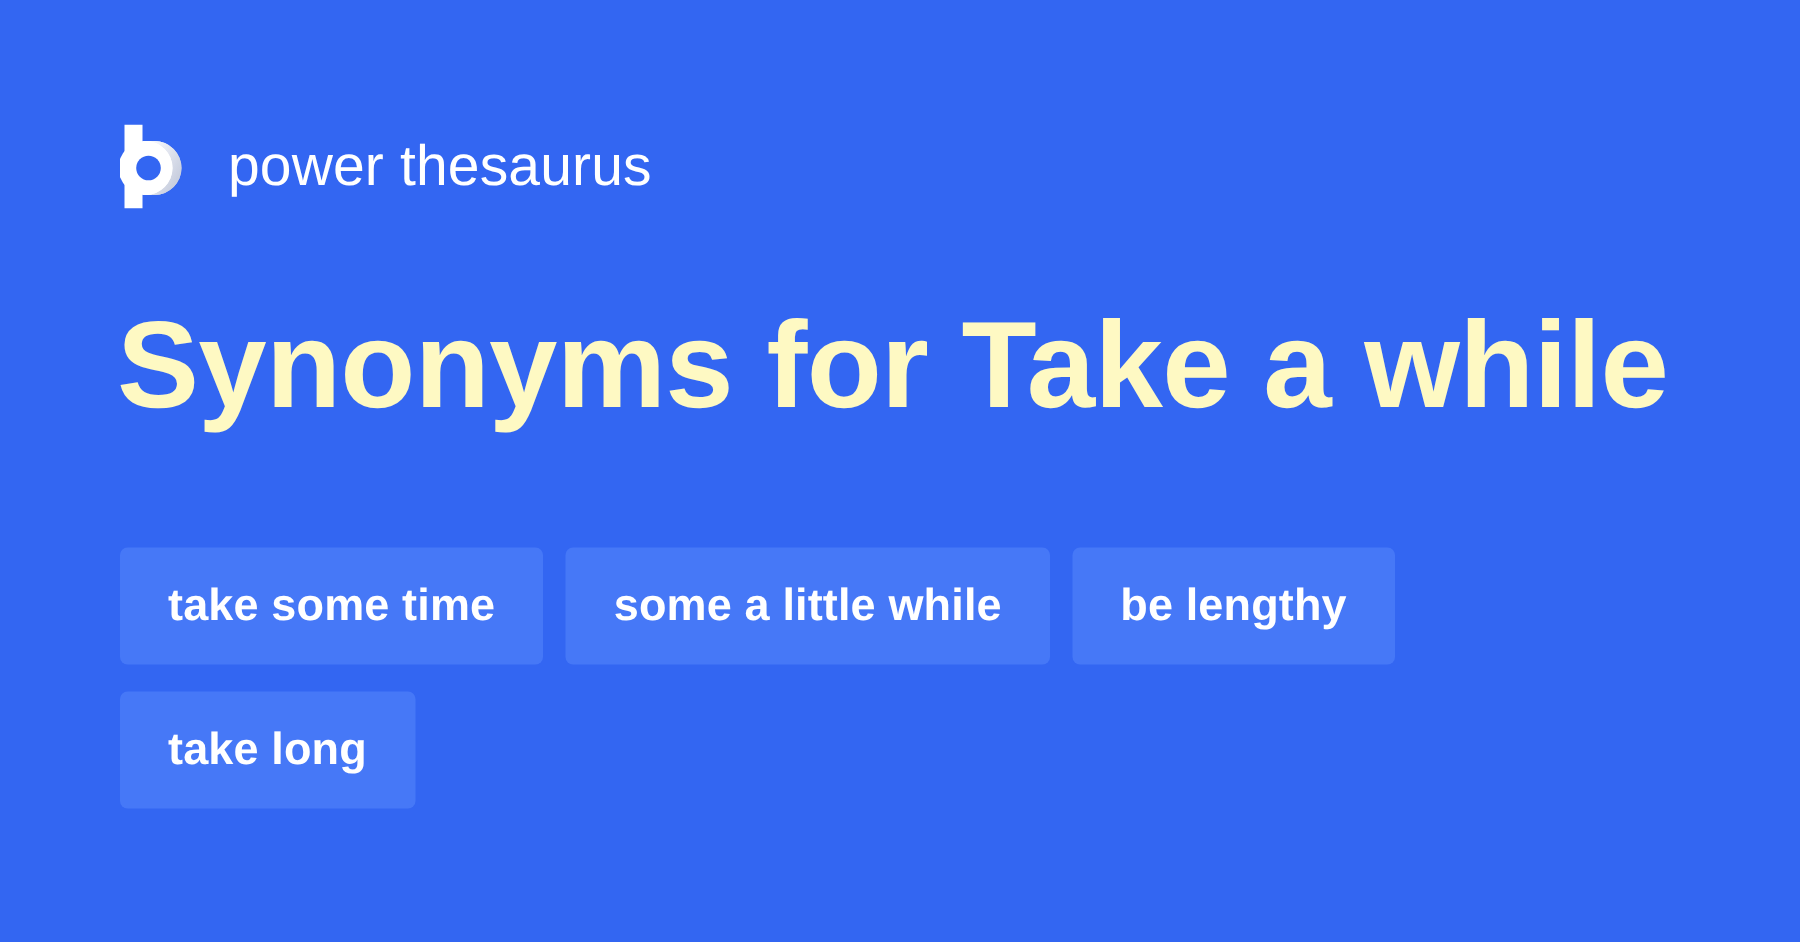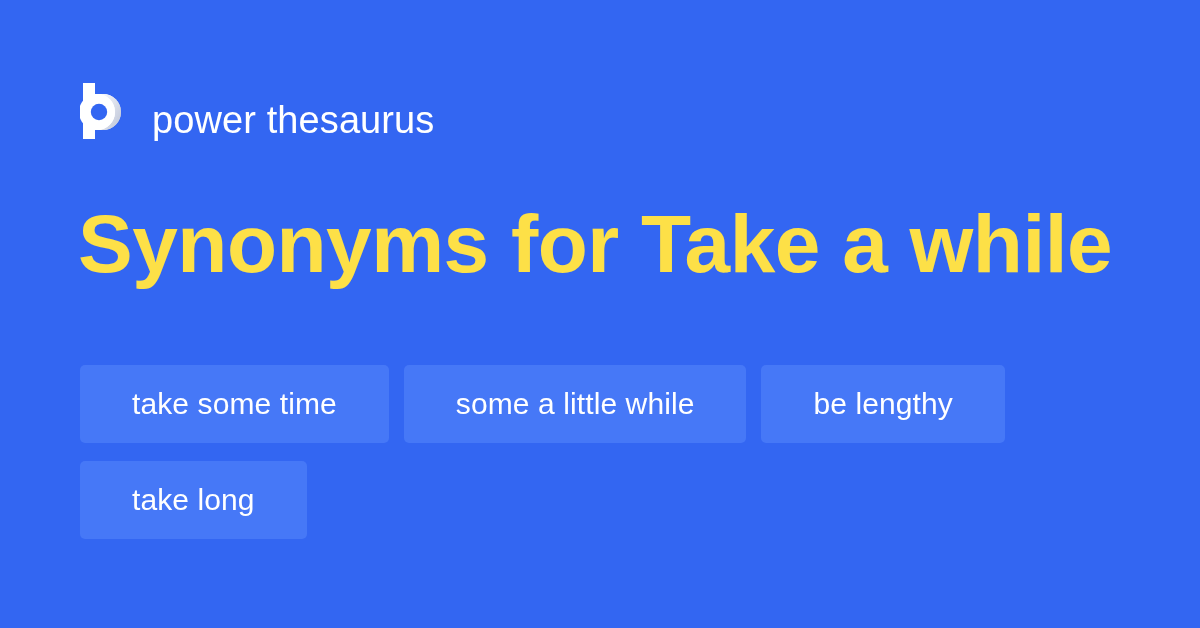--- a/index.html
+++ b/index.html
@@ -23,21 +23,21 @@
     height:628px;
     background:#3366f2;
   }
 
   
   .brand {
     position:absolute;
     left:80px;
     top:83px;
     display:flex;
-    align-items:flex-end;
+    align-items:center;
     height:56px;
   }
 
   .brand-mark {
     width:46px;
     height:56px;
     display:block;
     flex:0 0 auto;
   }
 
@@ -53,49 +53,49 @@
 
   
   .headline {
     position:absolute;
     left:78px;
     top:196px;
     width:1060px;
     font-size:82px;
     line-height:96px;
     font-weight:700;
-    color:#fde047;
+    color:#fef9c3;
     letter-spacing:-0.5px;
     white-space:nowrap;
   }
 
   
   .chips {
     position:absolute;
     left:80px;
     top:365px;
     width:1050px;
     display:flex;
     flex-wrap:wrap;
     gap:18px 15px;
     align-content:flex-start;
   }
 
   .chip {
     height:78px;
-    padding:0 52px;
+    padding:0 32px;
     display:flex;
     align-items:center;
     justify-content:center;
     background:#4678f7;
     border-radius:5px;
     color:#ffffff;
     font-size:30px;
     line-height:1;
-    font-weight:400;
+    font-weight:700;
     letter-spacing:0.1px;
     white-space:nowrap;
   }
 </style>
 </head>
 <body>
 
 <div class="page">
 
   <div class="brand">

